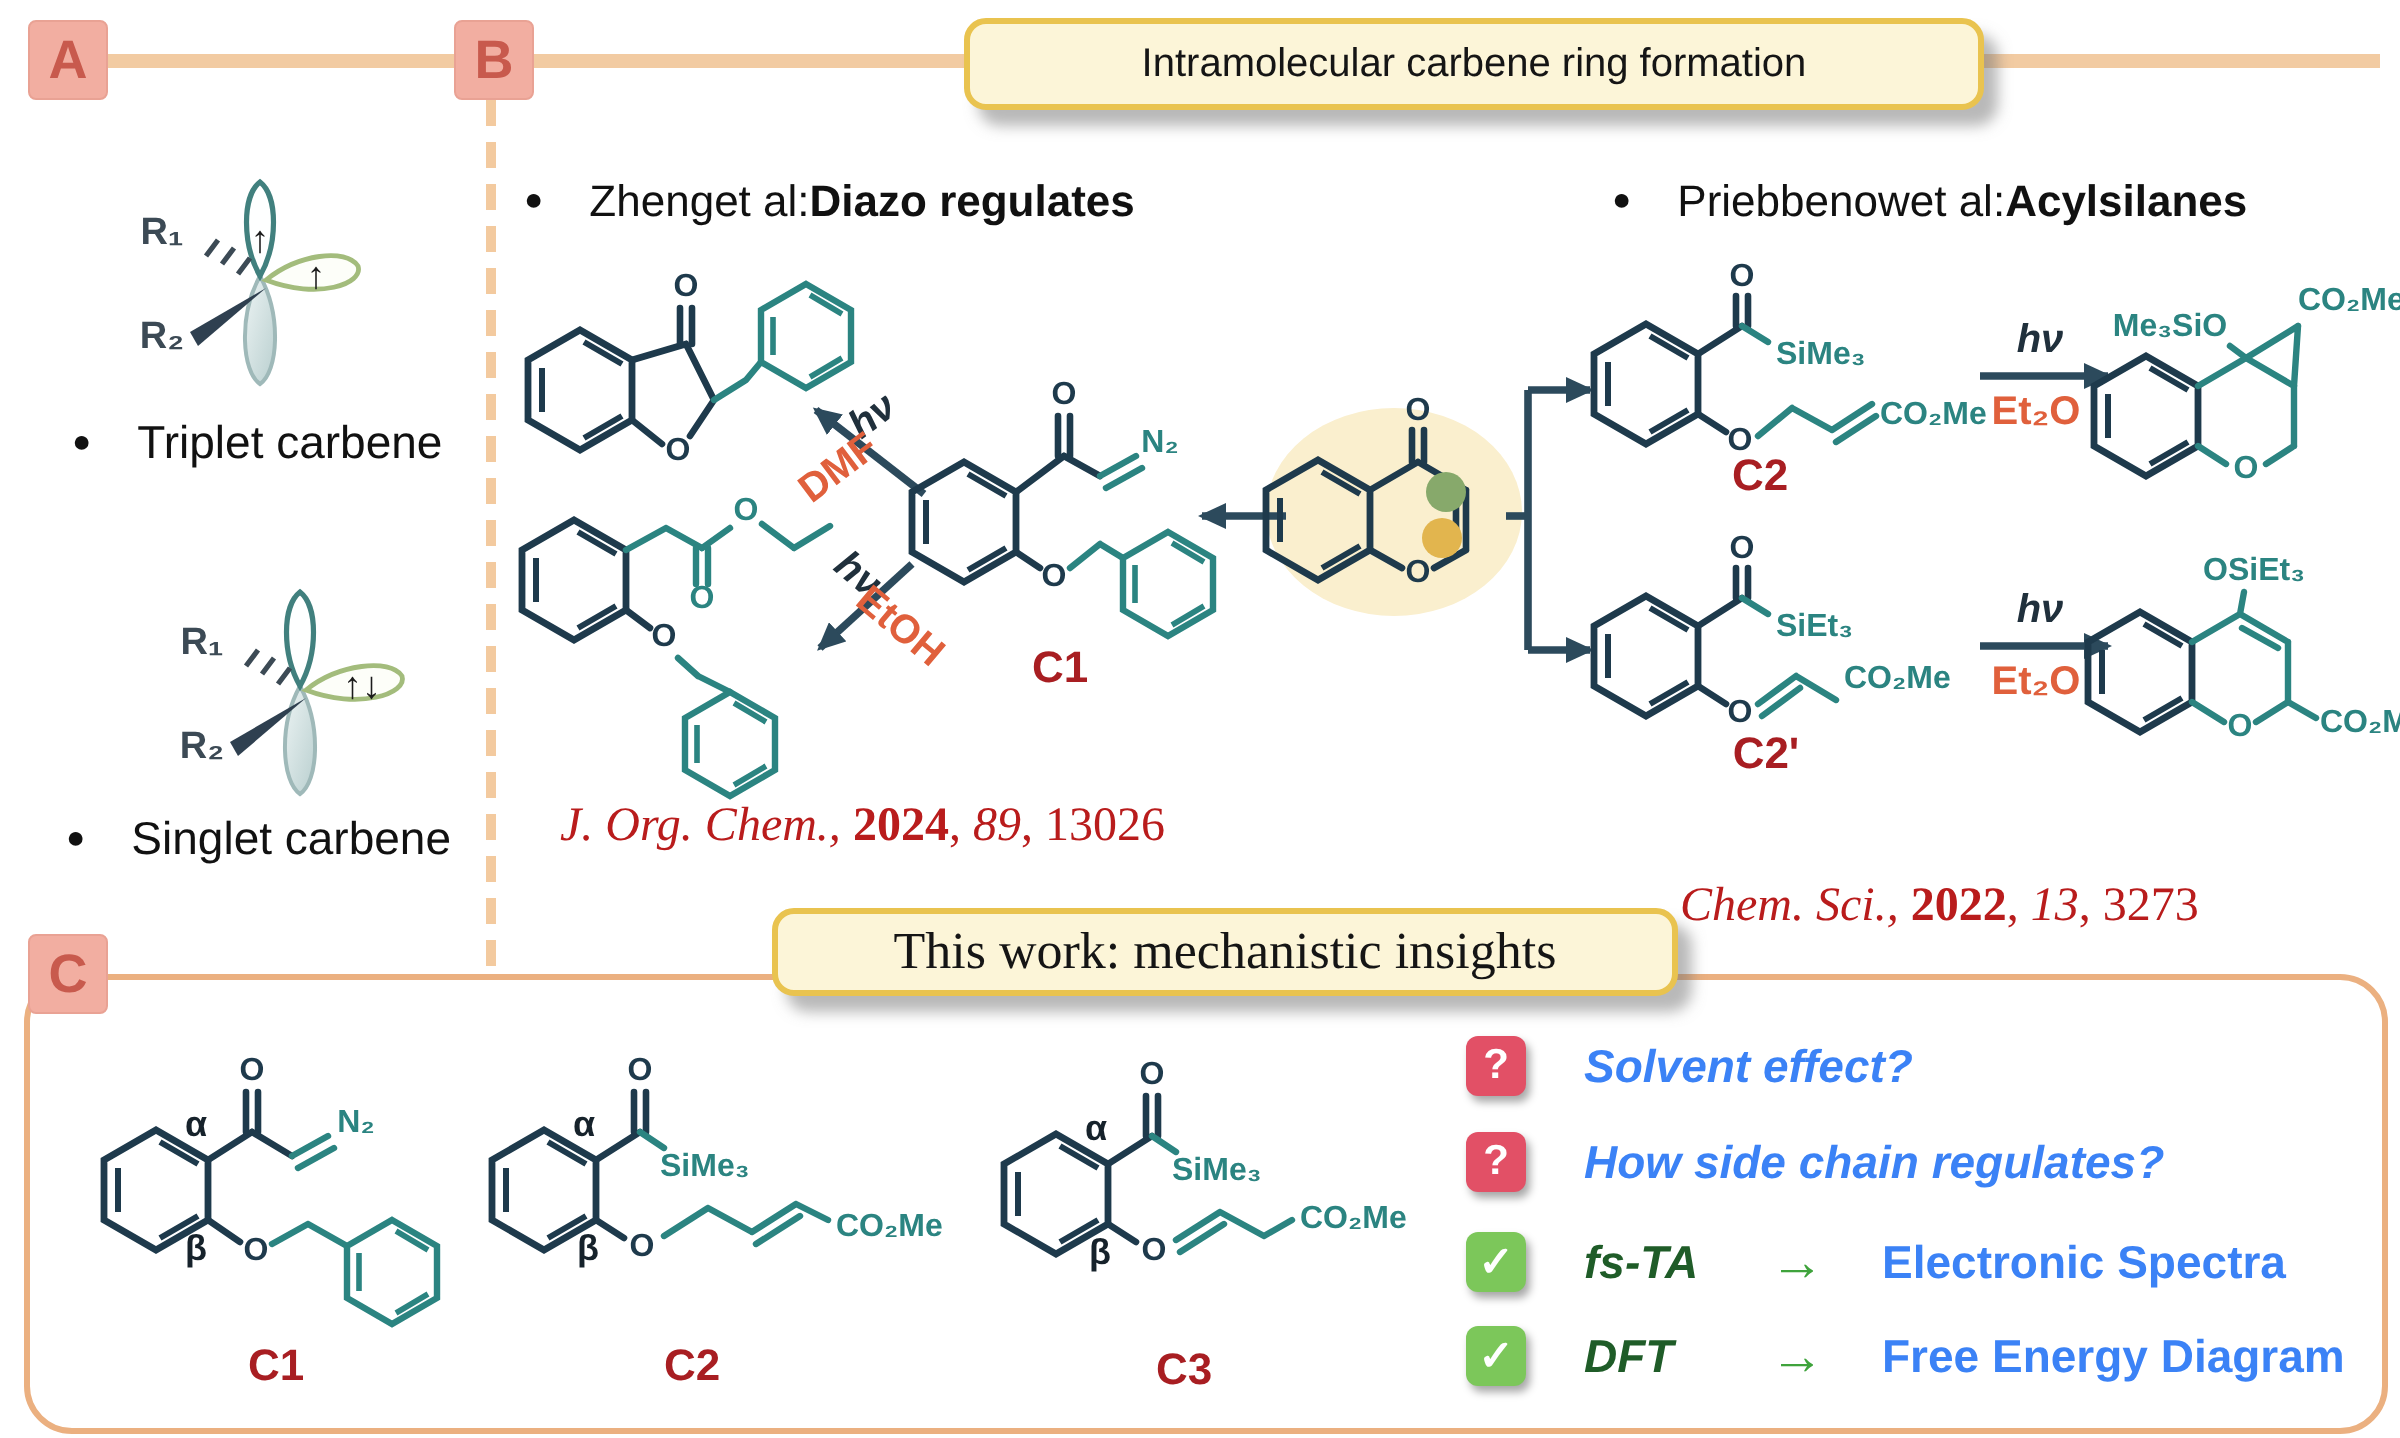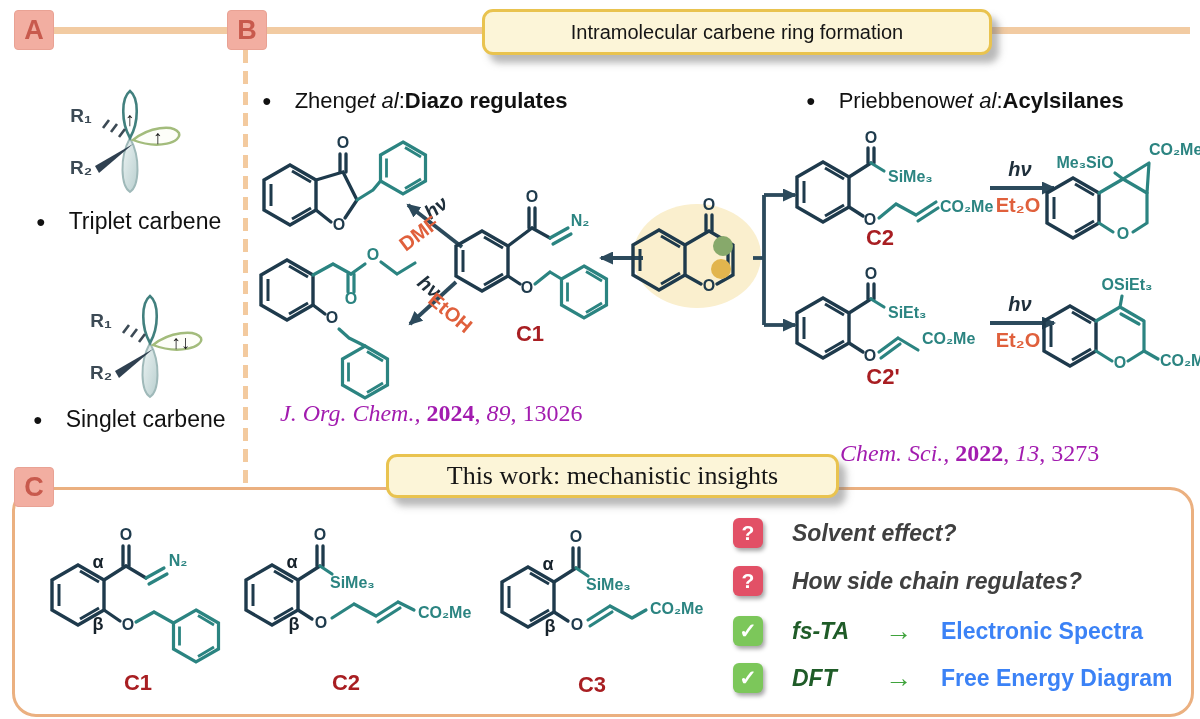--- a/index.html
+++ b/index.html
@@ -9,32 +9,32 @@
       justify-content:center;border-radius:4px;z-index:5;}
   .titlebox{position:absolute;background:#FCF5D8;border:3px solid #E9C34F;border-radius:11px;
       display:flex;align-items:center;justify-content:center;color:#151515;
       box-shadow:7px 8px 7px rgba(115,115,115,.5);z-index:6;white-space:nowrap;}
   .hline{position:absolute;background:#F2CBA2;height:6.5px;z-index:1;}
   .dashline{position:absolute;width:4.5px;z-index:1;
       background:repeating-linear-gradient(180deg,#F3CA9F 0 13px,rgba(0,0,0,0) 13px 21px);}
   .panelc{position:absolute;border:3.5px solid #EBB080;border-radius:24px;z-index:2;background:transparent;}
   .brow{position:absolute;display:flex;align-items:center;font-size:22px;color:#111;white-space:nowrap;}
   .brow .bl{font-size:16px;margin-right:23px;}
-  .et{font-style:italic;text-align:center;}
+  .et{text-align:center;}
   .bold{font-weight:bold;}
-  .cite{position:absolute;font-family:"Liberation Serif",serif;font-size:24px;color:#a21caf;white-space:nowrap;}
+  .cite{position:absolute;font-family:"Liberation Serif",serif;font-size:24px;color:#b91c1c;white-space:nowrap;}
   .cite .it{font-style:italic;}
   .cite .bd{font-weight:bold;}
   .qrow{position:absolute;display:flex;align-items:center;gap:29px;z-index:3;}
   .icon{width:30px;height:30px;border-radius:6px;color:#fff;font-weight:bold;font-size:21px;
       display:flex;align-items:center;justify-content:center;flex:none;
       box-shadow:2px 3px 4px rgba(0,0,0,.35);}
   .qicon{background:#E25066;}
   .gicon{background:#7CC75A;}
-  .qtext{font-size:23px;font-weight:bold;font-style:italic;color:#404040;white-space:nowrap;}
+  .qtext{font-size:23px;font-weight:bold;font-style:italic;color:#3b82f6;white-space:nowrap;}
   .mtd{font-size:23px;font-weight:bold;font-style:italic;color:#1F5C28;min-width:64px;}
   .marrow{font-size:27px;font-weight:bold;color:#3FA33C;line-height:1;}
   .mres{font-size:23px;font-weight:bold;color:#3b82f6;white-space:nowrap;}
   svg{position:absolute;overflow:visible;z-index:3;}
   svg text{font-family:"Liberation Sans",sans-serif;}
   .aD{fill:#1E3A4C;font-weight:bold;font-size:16px;text-anchor:middle;}
   .aT{fill:#2B8481;font-weight:bold;font-size:16px;text-anchor:middle;}
   .as{text-anchor:start;}
   .gk{fill:#16222B;font-weight:bold;font-size:18px;text-anchor:middle;}
   .lR{fill:#A81E22;font-weight:bold;font-size:22px;text-anchor:middle;}

